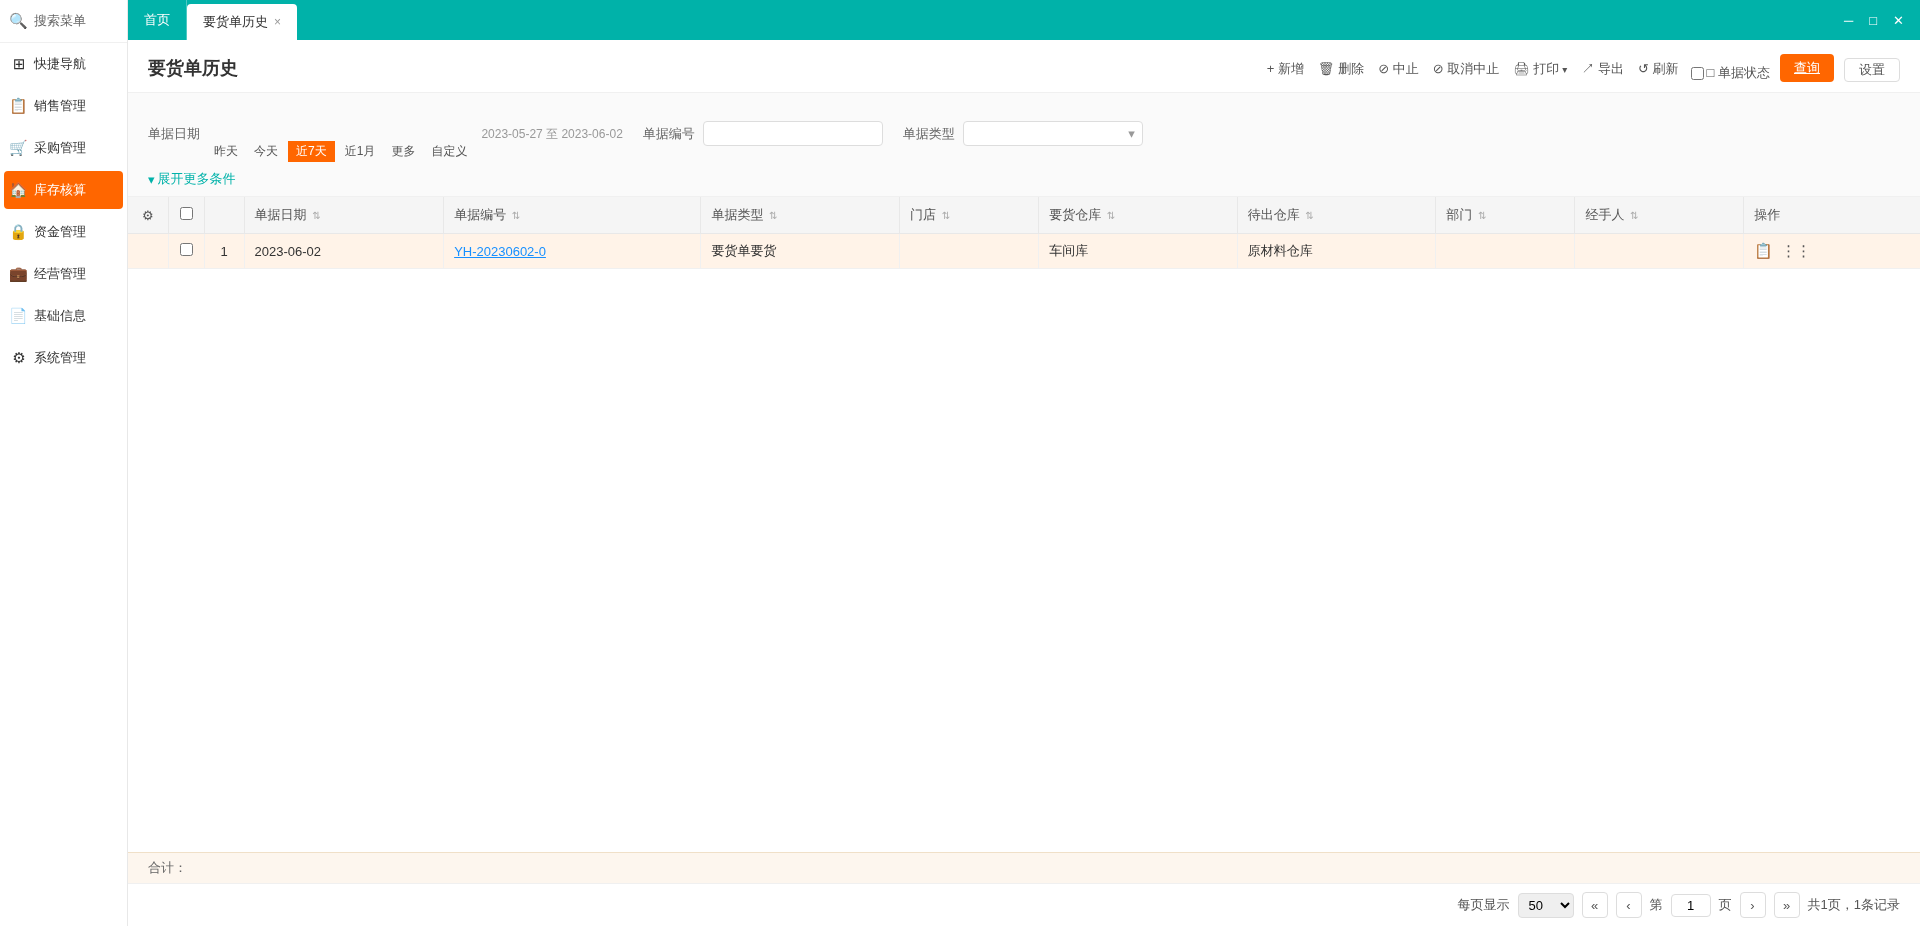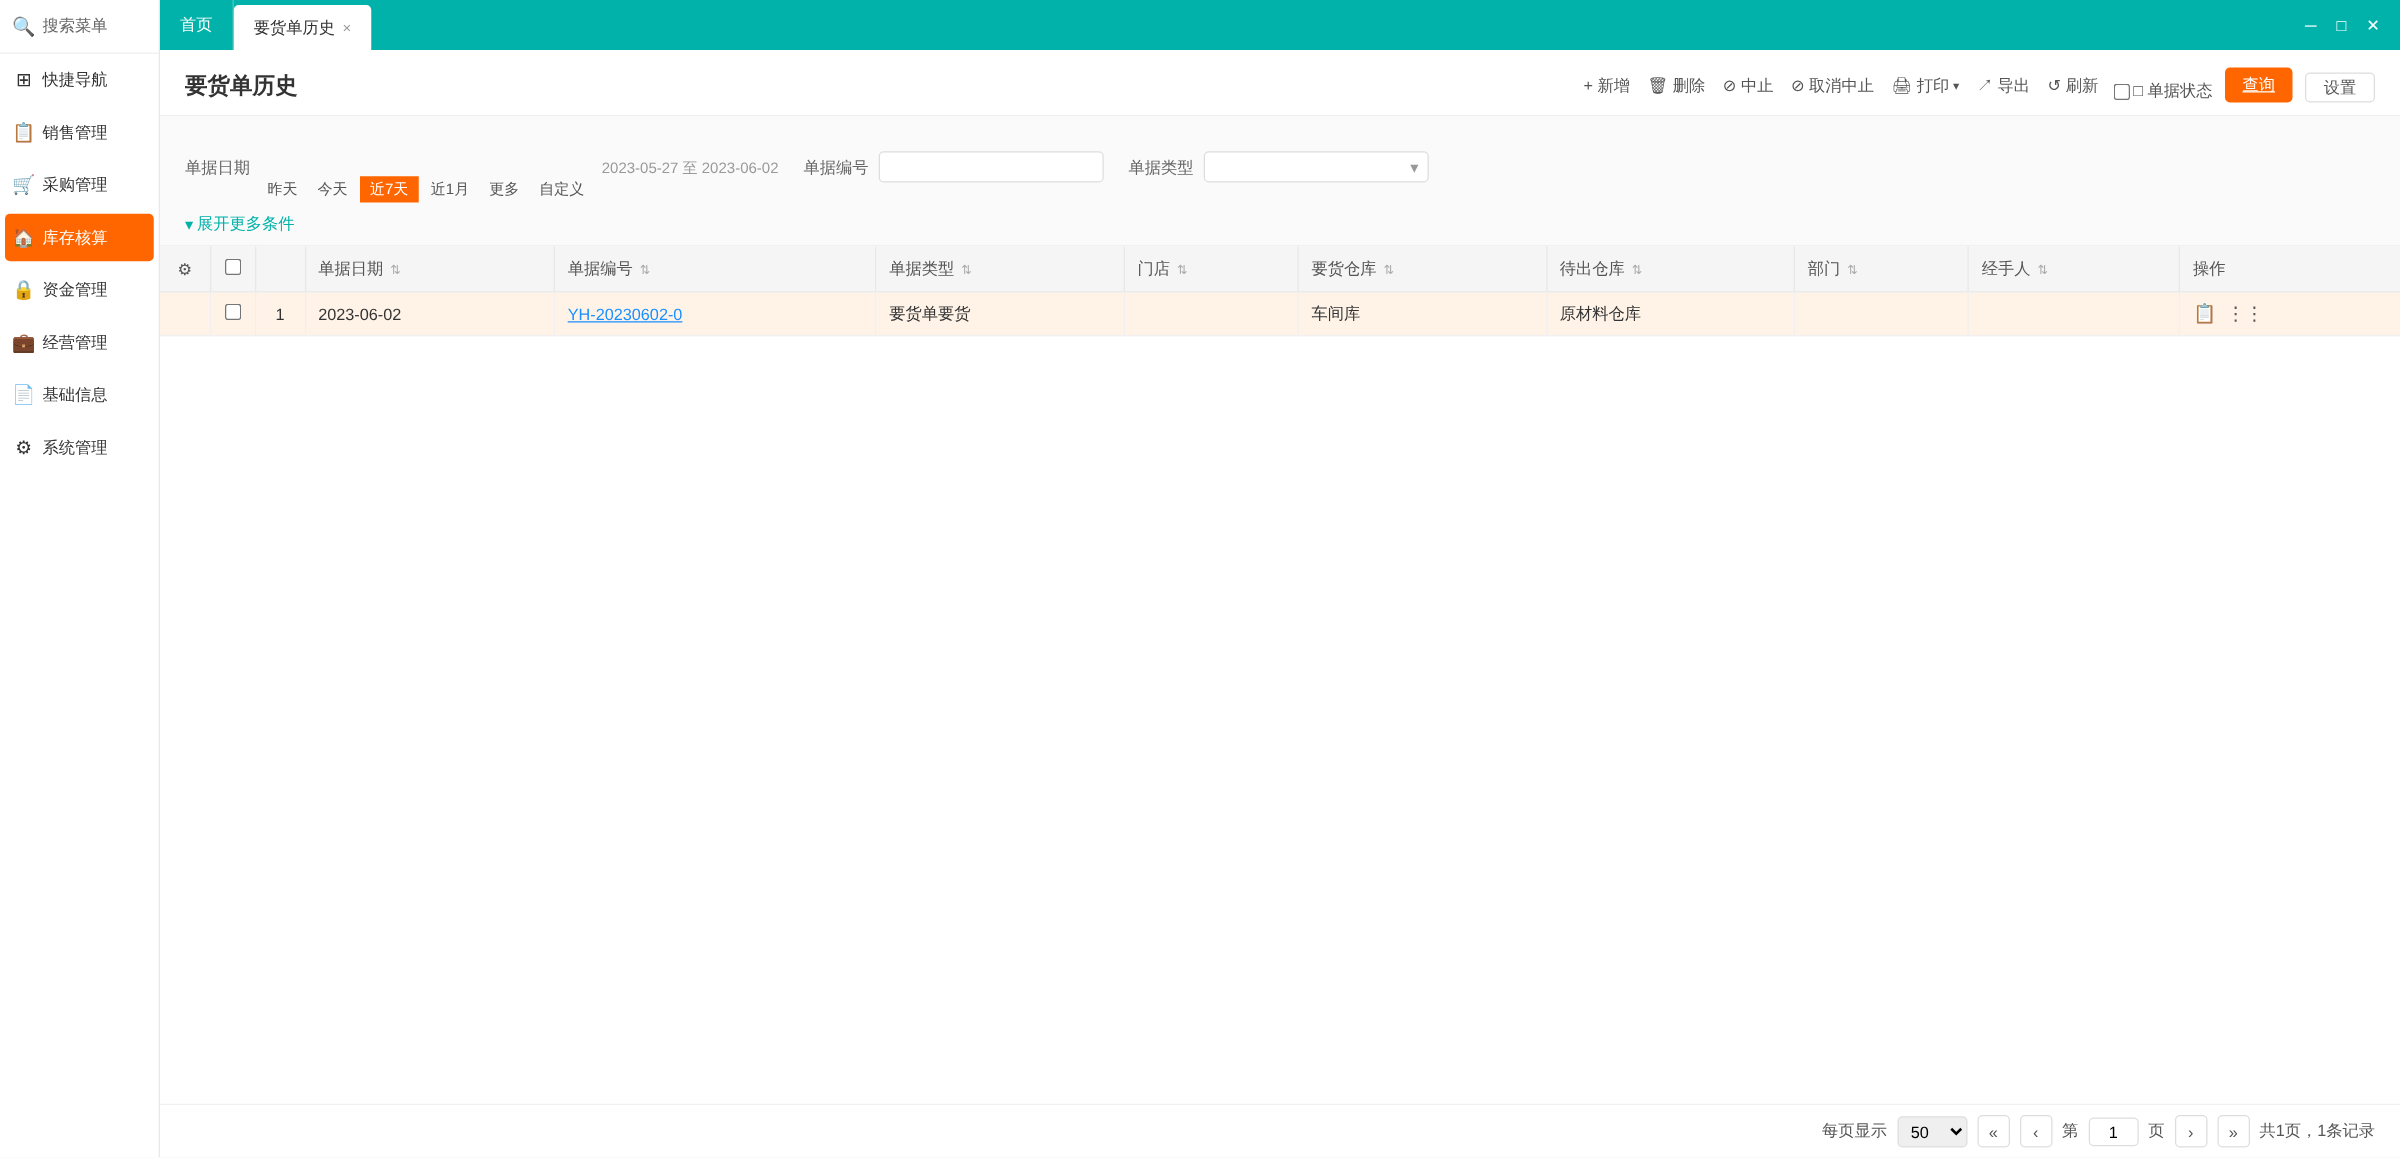--- a/index.html
+++ b/index.html
@@ -548,20 +548,23 @@
               <div class="col-action">
                 <span class="action-icon" title="编辑">📋</span>
                 <span class="action-icon" title="更多">⋮⋮</span>
               </div>
             </td>
           </tr>
         </tbody>
       </table>
     </div>
 
+    <div class="table-footer">
+      <span>合计：</span>
+    </div>
 
     <div class="pagination-bar">
       <span>每页显示</span>
       <select class="page-size-select">
         <option value="10">10</option>
         <option value="20">20</option>
         <option value="50" selected="">50</option>
         <option value="100">100</option>
       </select>
       <button class="page-btn">«</button>

